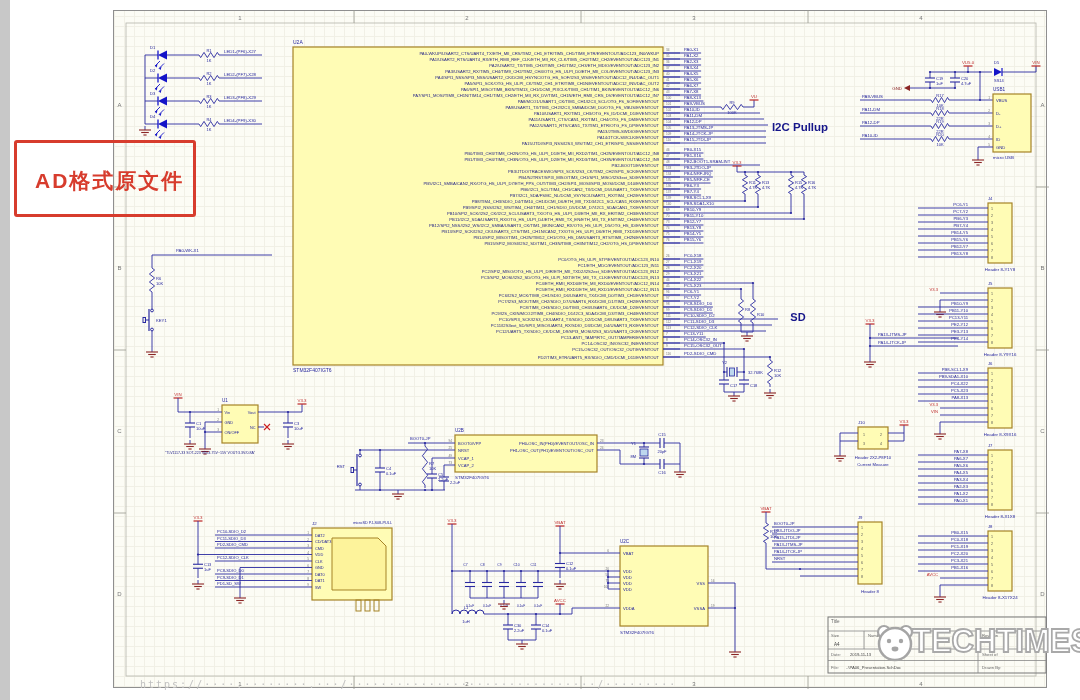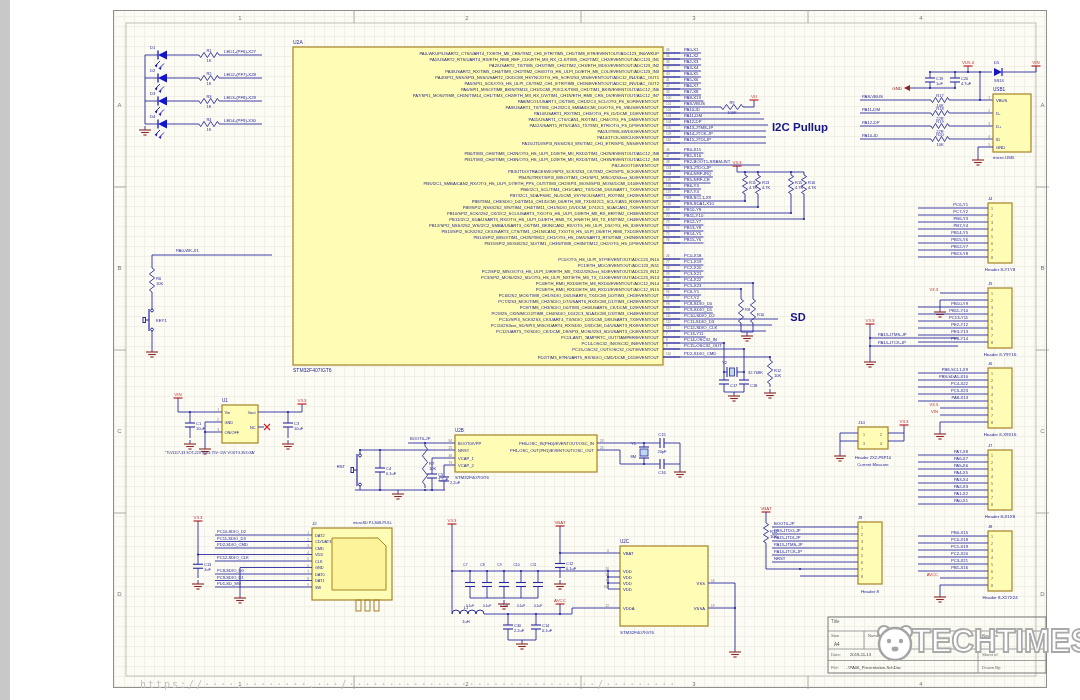--- a/index.html
+++ b/index.html
@@ -1163,20 +1163,23 @@
         <text x="868" y="637" font-size="4.2" fill="#6b6b6b" text-anchor="start">Number</text>
         <text x="982" y="637" font-size="4.2" fill="#6b6b6b" text-anchor="start">Revision</text>
         <text x="831" y="656" font-size="4.2" fill="#6b6b6b" text-anchor="start">Date:</text>
         <text x="850" y="656" font-size="4.2" fill="#444" text-anchor="start">2019-11-13</text>
         <text x="982" y="656" font-size="4.2" fill="#6b6b6b" text-anchor="start">Sheet    of</text>
         <text x="831" y="668.5" font-size="4.2" fill="#6b6b6b" text-anchor="start">File:</text>
         <text x="846" y="668.5" font-size="4.2" fill="#444" text-anchor="start">..\PA06_Presentation.SchDoc</text>
         <text x="982" y="668.5" font-size="4.2" fill="#6b6b6b" text-anchor="start">Drawn By:</text>
       </g>
     </svg>
+  <div class="annotation">
+    <span>AD格式原文件</span>
+  </div>
   <div class="wm-brand">
     <svg class="wm-logo" width="48" height="52" viewBox="0 0 48 52">
       <circle cx="14" cy="16" r="6" fill="#fff" stroke="#a5a5a5" stroke-width="2.2"></circle>
       <circle cx="36" cy="16" r="6" fill="#fff" stroke="#a5a5a5" stroke-width="2.2"></circle>
       <circle cx="25" cy="28" r="16" fill="#fff" stroke="#a5a5a5" stroke-width="2.5"></circle>
       <circle cx="19" cy="25" r="2.2" fill="#a5a5a5"></circle>
       <circle cx="31" cy="25" r="2.2" fill="#a5a5a5"></circle>
       <ellipse cx="25" cy="33" rx="3.4" ry="2.4" fill="#a5a5a5"></ellipse>
     </svg>
     <span class="wm-text">TECHTIMES</span>

